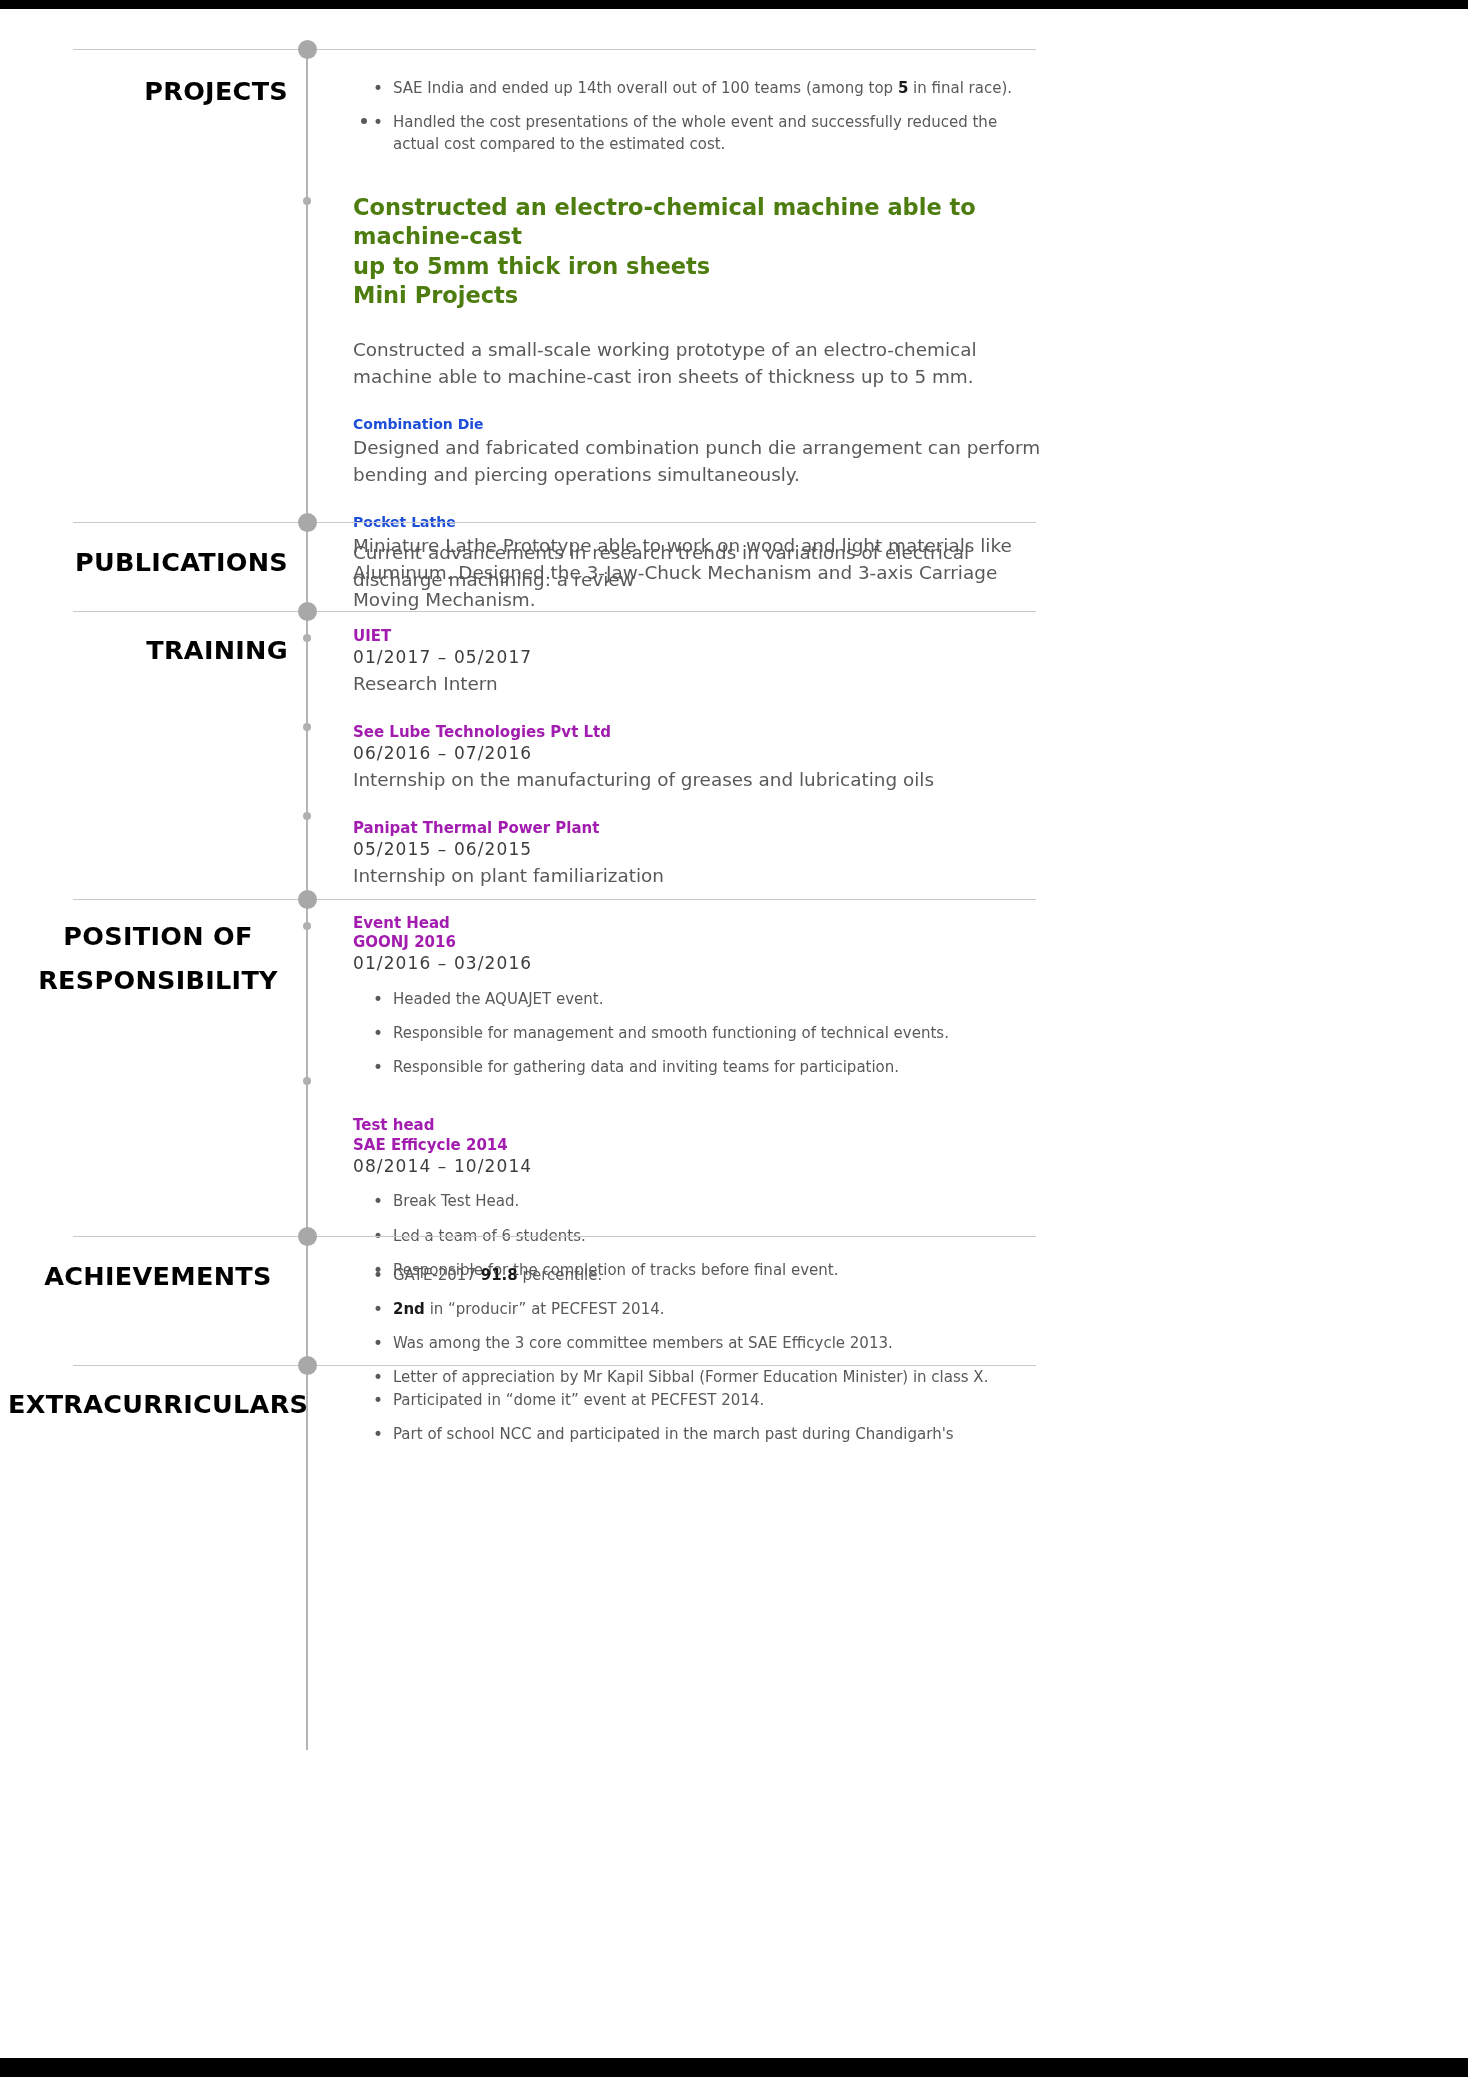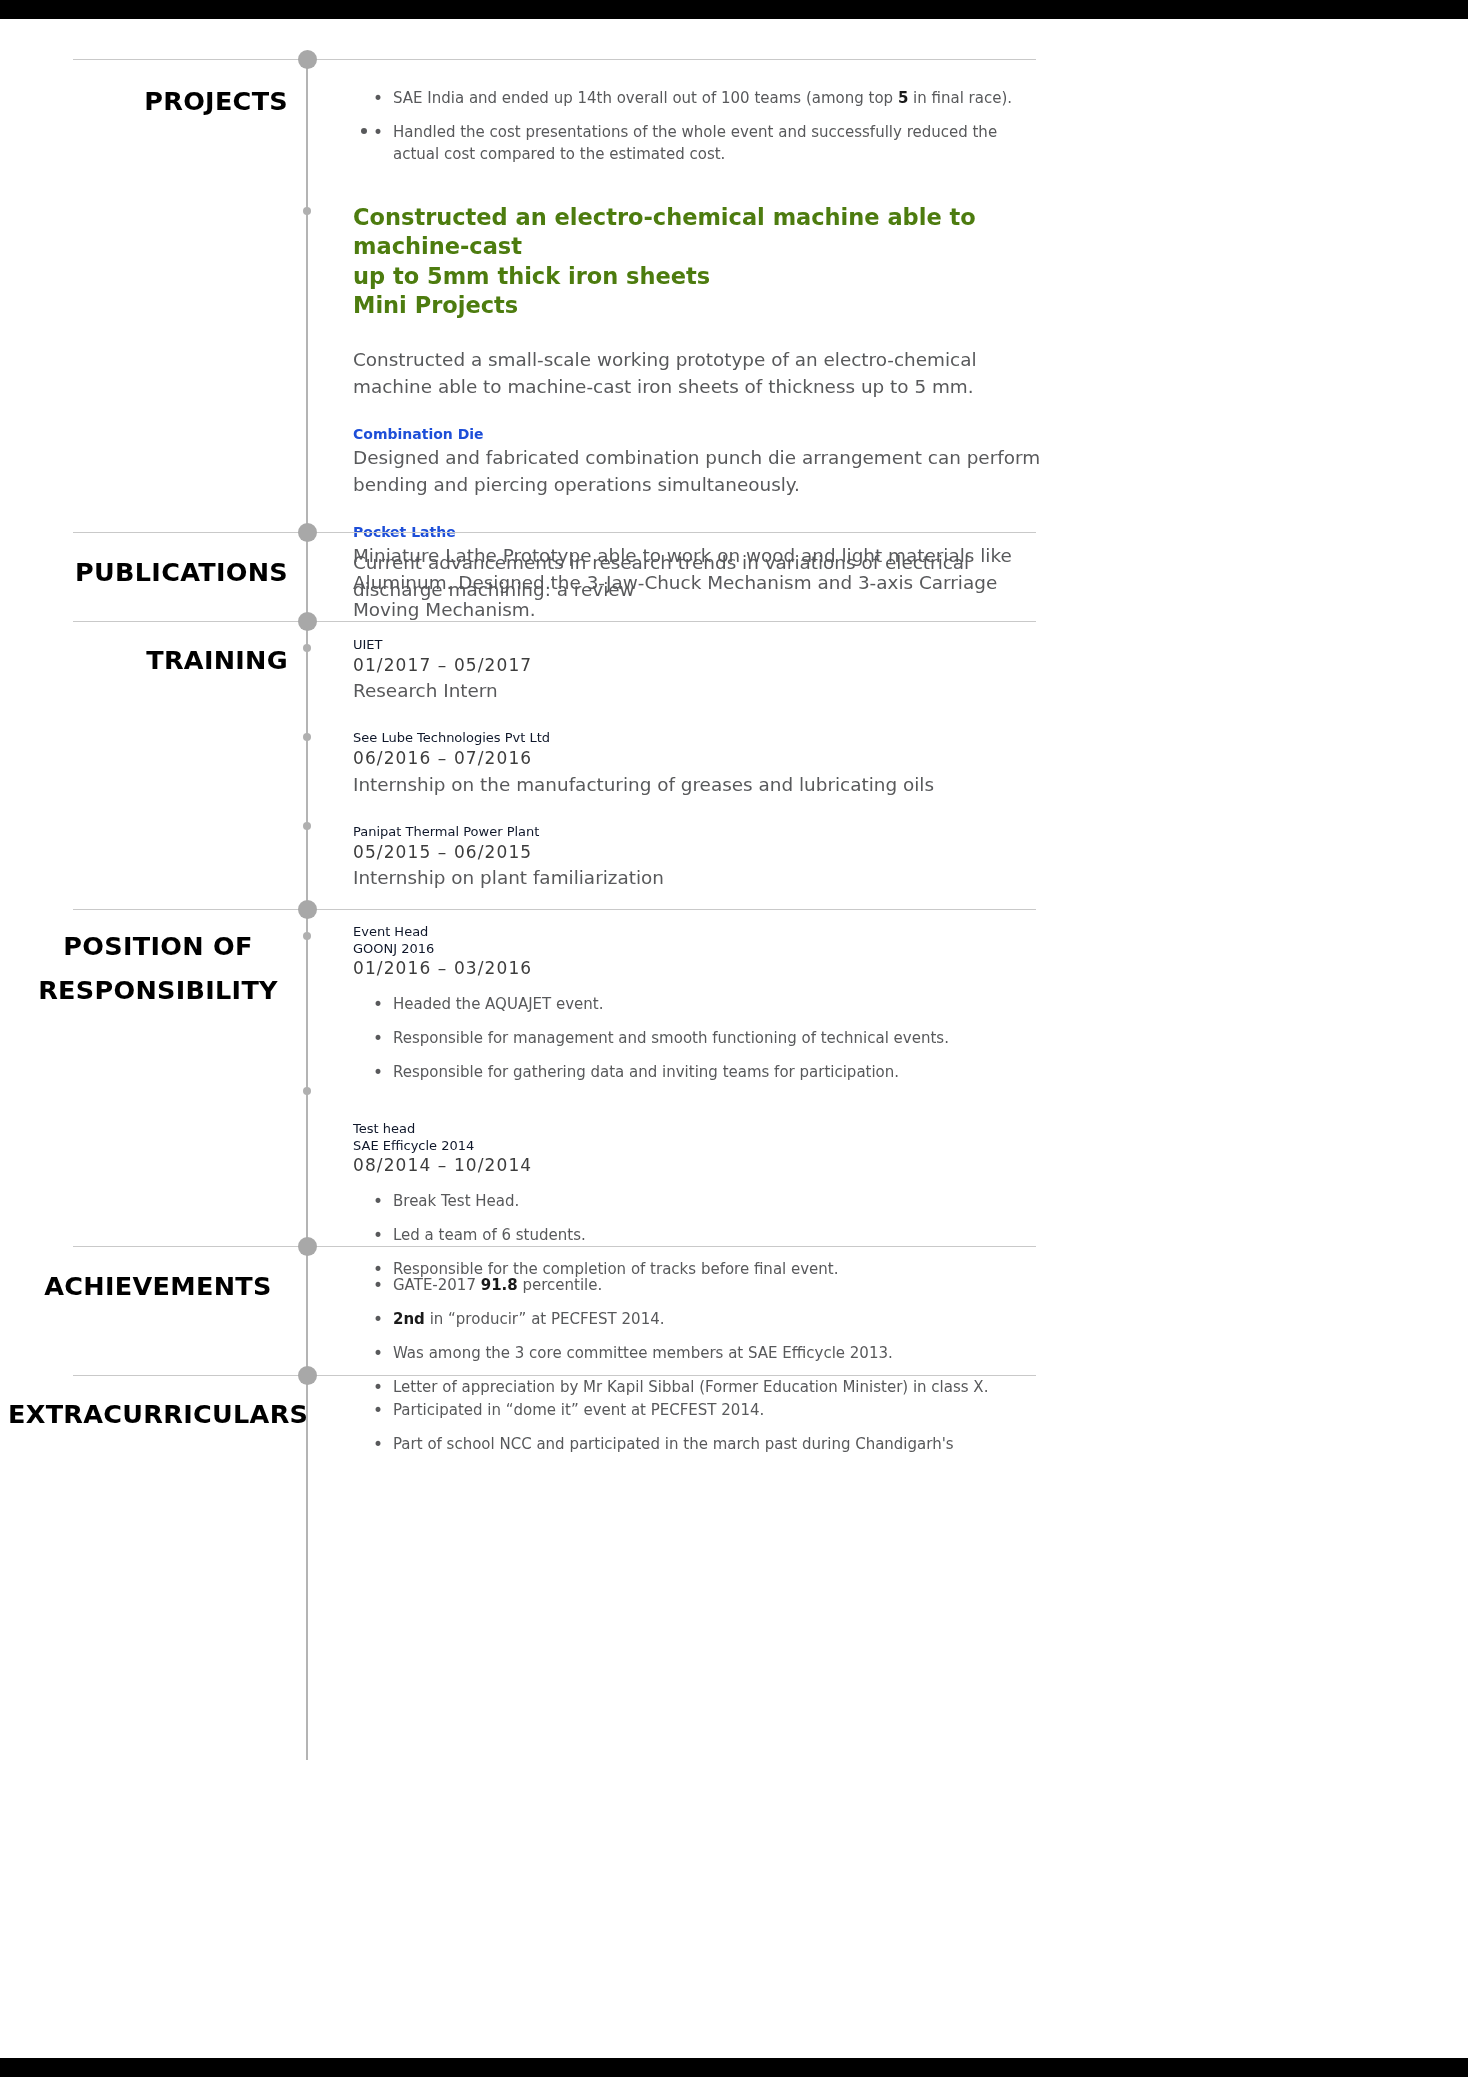--- a/index.html
+++ b/index.html
@@ -10,21 +10,21 @@
     overflow:hidden;
     position:relative;
   }
   .page{
     position:absolute;left:0;top:0;width:1468px;height:2077px;
     background:#fff;
   }
   .barTop{position:absolute;left:0;top:0;width:1468px;height:19px;background:#000;}
   .barBottom{position:absolute;left:0;top:2058px;width:1468px;height:19px;background:#000;}
 
-  .sheet{position:absolute;left:0;top:19px;width:1468px;height:2039px;background:#fff;}
+  .sheet{position:absolute;left:0;top:9px;width:1468px;height:2039px;background:#fff;}
 
   
   .spine{
     position:absolute;left:306px;top:60px;width:2px;height:1400px;
     background:#b4b4b4;
   }
 
   .divider{
     position:absolute;left:73px;width:963px;height:1px;background:#c9c9c9;
   }
@@ -45,21 +45,21 @@
   }
   .sectionTitle.two{text-align:center;}
 
   .content{
     position:absolute;left:353px;width:690px;
     color:#58595b;
     font-size:18.4px;
     line-height:1.47;
   }
   .content .h{
-    color:#0f172a;font-weight:400;font-size:13px;line-height:1.28;
+    color:#a21caf;font-weight:700;font-size:15px;line-height:1.28;
   }
   .content .hbig{
     color:#4d7c0f;font-weight:700;font-size:22.5px;line-height:1.3;
   }
   .content .sub{
     color:#1d4ed8;font-weight:700;font-size:14px;line-height:1.28;
   }
   .content .date{
     color:#3d3d3d;font-size:17px;letter-spacing:1.1px;line-height:1.4;
   }

